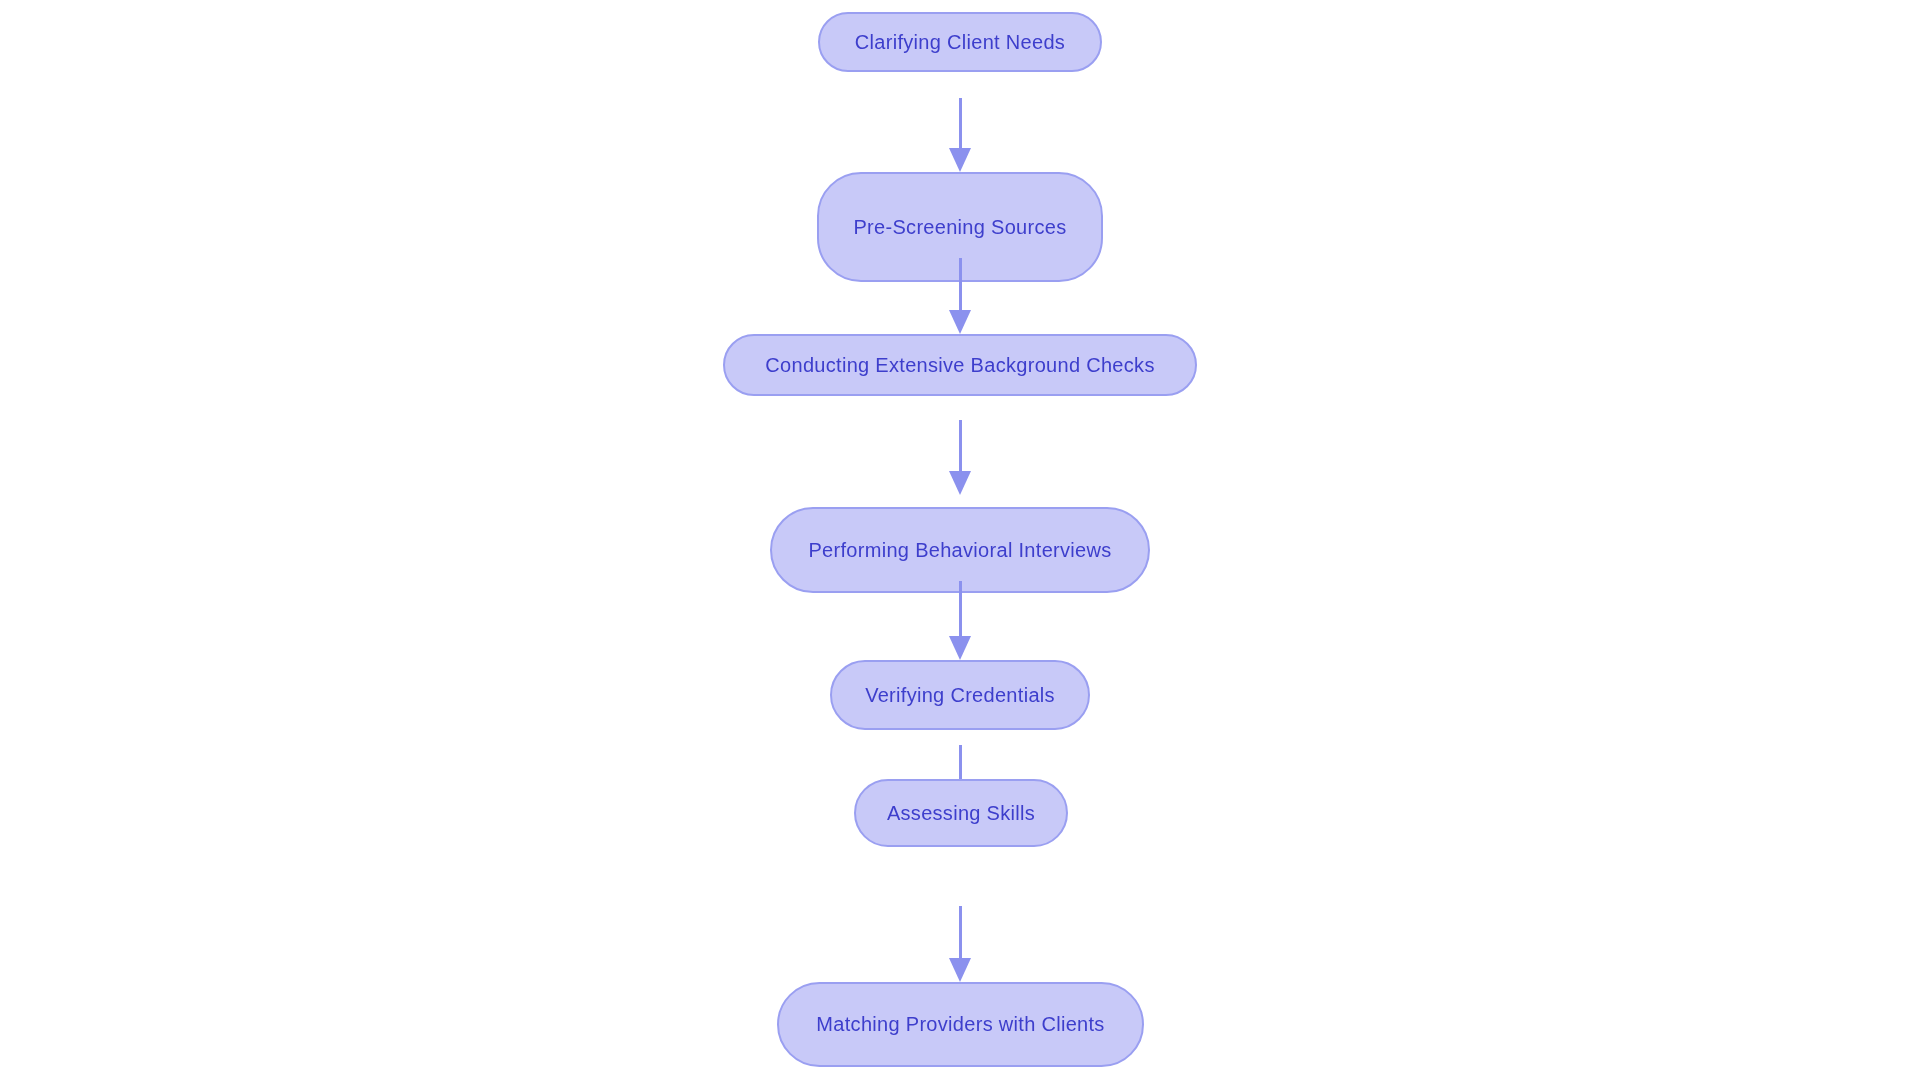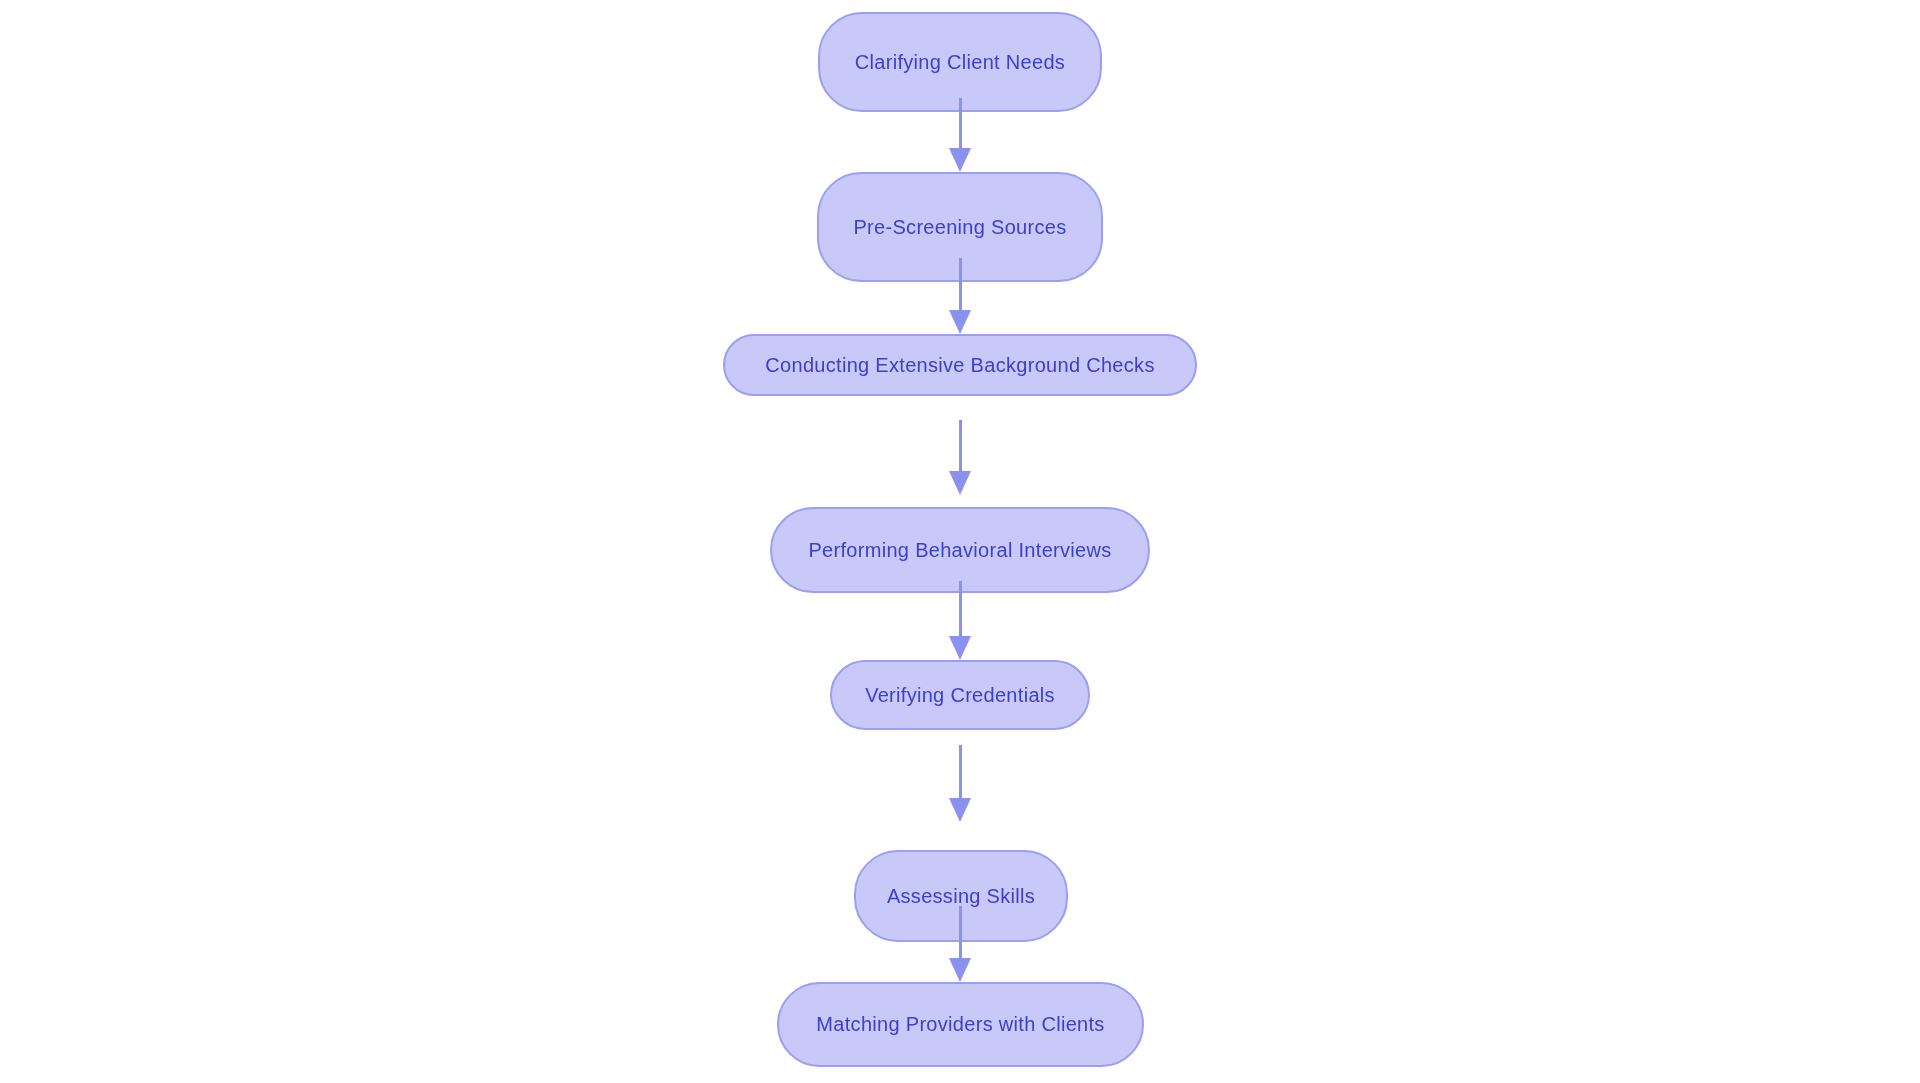--- a/index.html
+++ b/index.html
@@ -31,26 +31,26 @@
     border-radius: 44px;
   }
   .flow-node .node-label {
     color: var(--node-text);
     font-size: 20px;
     letter-spacing: 0.3px;
     white-space: nowrap;
     text-align: center;
   }
   
-  .n1 { left: 818px; top: 12px;  width: 284px; height: 100px; }
+  .n1 { left: 818px; top: 12px;  width: 284px; height: 60px; }
   .n2 { left: 817px; top: 172px; width: 286px; height: 110px; }
   .n3 { left: 723px; top: 334px; width: 474px; height: 62px; }
   .n4 { left: 770px; top: 495px; width: 380px; height: 86px; margin-top: 12px; }
   .n5 { left: 830px; top: 660px; width: 260px; height: 70px; }
-  .n6 { left: 854px; top: 850px; width: 214px; height: 92px; }
+  .n6 { left: 854px; top: 779px; width: 214px; height: 68px; }
   .n7 { left: 777px; top: 982px; width: 367px; height: 85px; }
 
   .flow-arrow {
     position: absolute;
     left: 949px;
     width: 22px;
     display: flex;
     flex-direction: column;
     align-items: center;
   }

